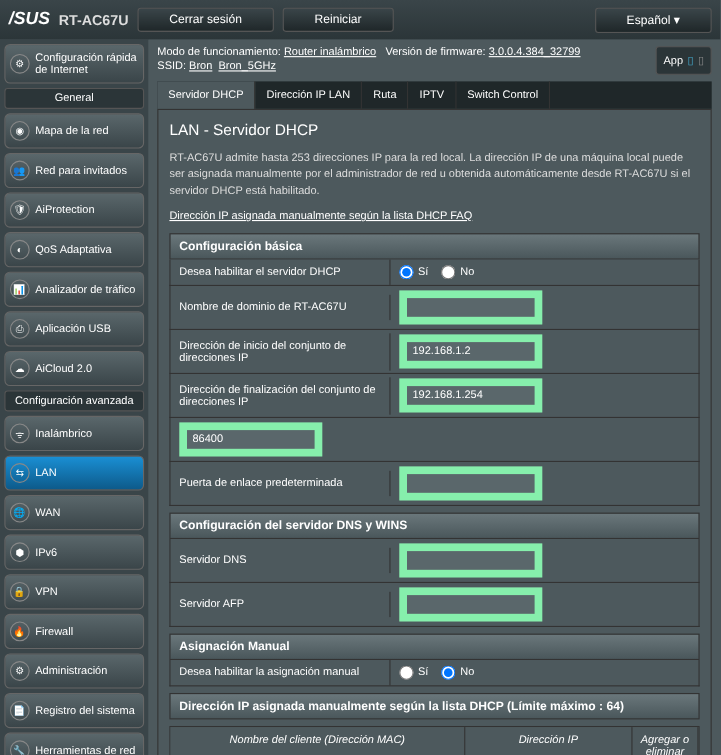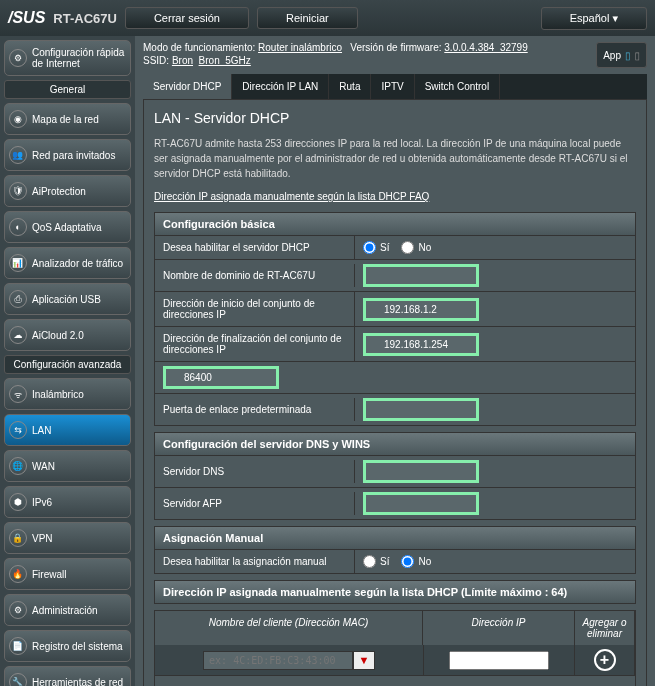--- a/index.html
+++ b/index.html
@@ -25,21 +25,21 @@
 .tab { padding: 7px 10px; font-size: 10px; cursor: pointer; border-right: 1px solid #333; }
 .tab.active { background: #4d595d; }
 .panel { background: #4d595d; border: 1px solid #333; padding: 10px; }
 .panel h2 { font-size: 14px; font-weight: normal; margin-bottom: 10px; }
 .panel p { font-size: 10px; line-height: 1.5; margin-bottom: 8px; color: #ddd; }
 .panel p a { color: #fff; text-decoration: underline; }
 .section-head { background: linear-gradient(#6a777b,#4a575b); padding: 5px 8px; font-size: 11px; font-weight: bold; border: 1px solid #333; }
 .form-row { display: flex; align-items: center; border: 1px solid #333; border-top: none; background: #4d595d; }
 .form-label { width: 200px; padding: 6px 8px; font-size: 10px; border-right: 1px solid #333; }
 .form-field { flex: 1; padding: 4px 8px; display: flex; align-items: center; gap: 4px; }
-.form-field input[type="text"] { background: #5a676b; border: 3px solid #86efac; color: #fff; padding: 3px 18px; width: 116px; font-size: 10px; }
+.form-field input[type="text"] { background: #5a676b; border: 7px solid #86efac; color: #fff; padding: 3px 5px; width: 130px; font-size: 10px; }
 .form-field label { font-size: 10px; margin-right: 8px; }
 .table-wrap { border: 1px solid #333; margin-top: 6px; }
 .table-head { display: flex; background: #4d595d; }
 .table-head > div { padding: 6px; font-size: 10px; text-align: center; border-right: 1px solid #333; font-style: italic; }
 .col-mac { flex: 2.2; }
 .col-ip { flex: 1.2; }
 .col-act { width: 60px; }
 .table-row { display: flex; background: #3a4549; }
 .table-row > div { padding: 4px; border-right: 1px solid #333; display: flex; align-items: center; justify-content: center; }
 .mac-input { display: flex; }

